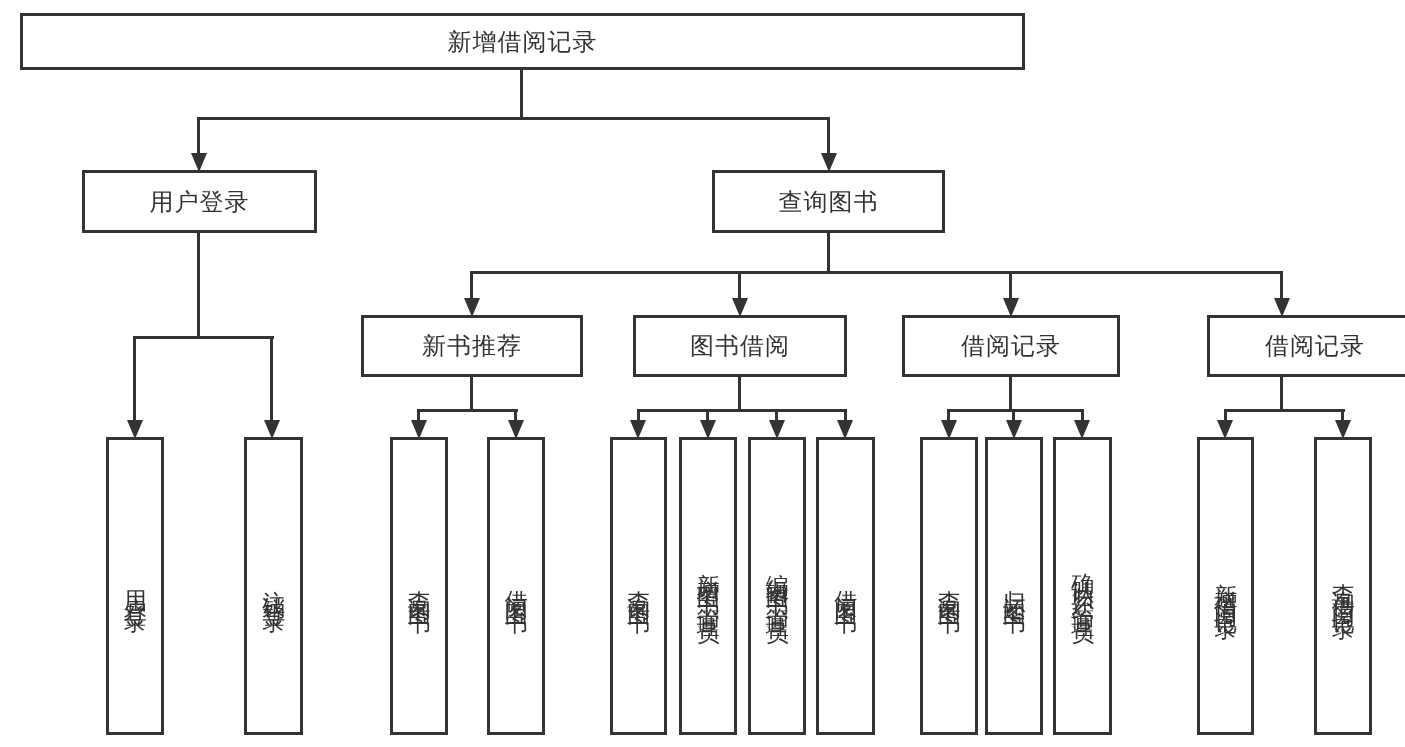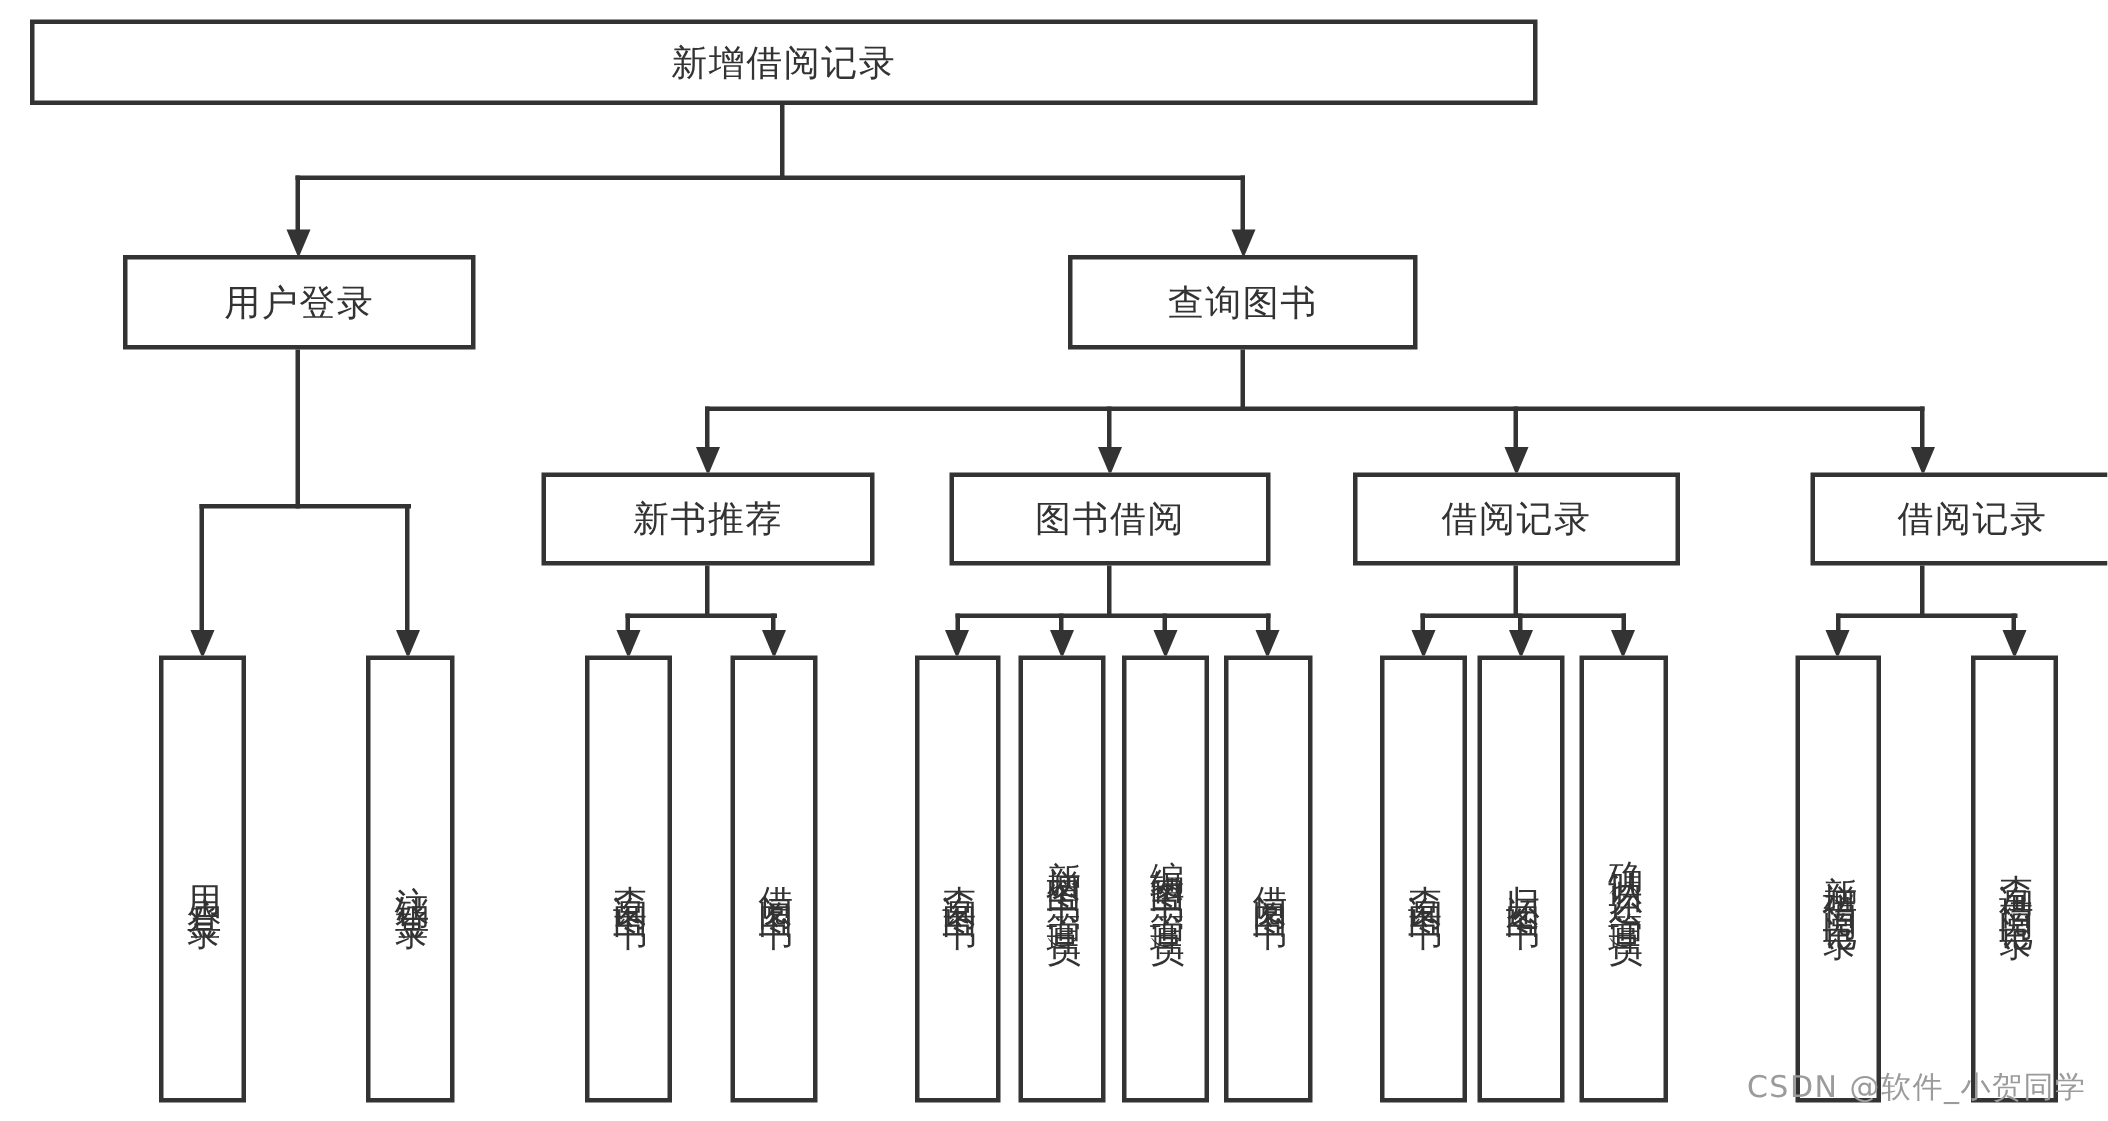--- a/index.html
+++ b/index.html
@@ -152,15 +152,14 @@
     <span class="vtext">确认归还（管理员）</span>
   </div>
 
   <div class="vbox" style="left:1197px;width:57px;">
     <span class="vtext">新增借阅记录</span>
   </div>
   <div class="vbox" style="left:1314px;width:58px;">
     <span class="vtext">查询借阅记录</span>
   </div>
 
-  <div class="watermark">CSDN @软件_小贺同学</div>
 
 </div>
 
 </body></html>

